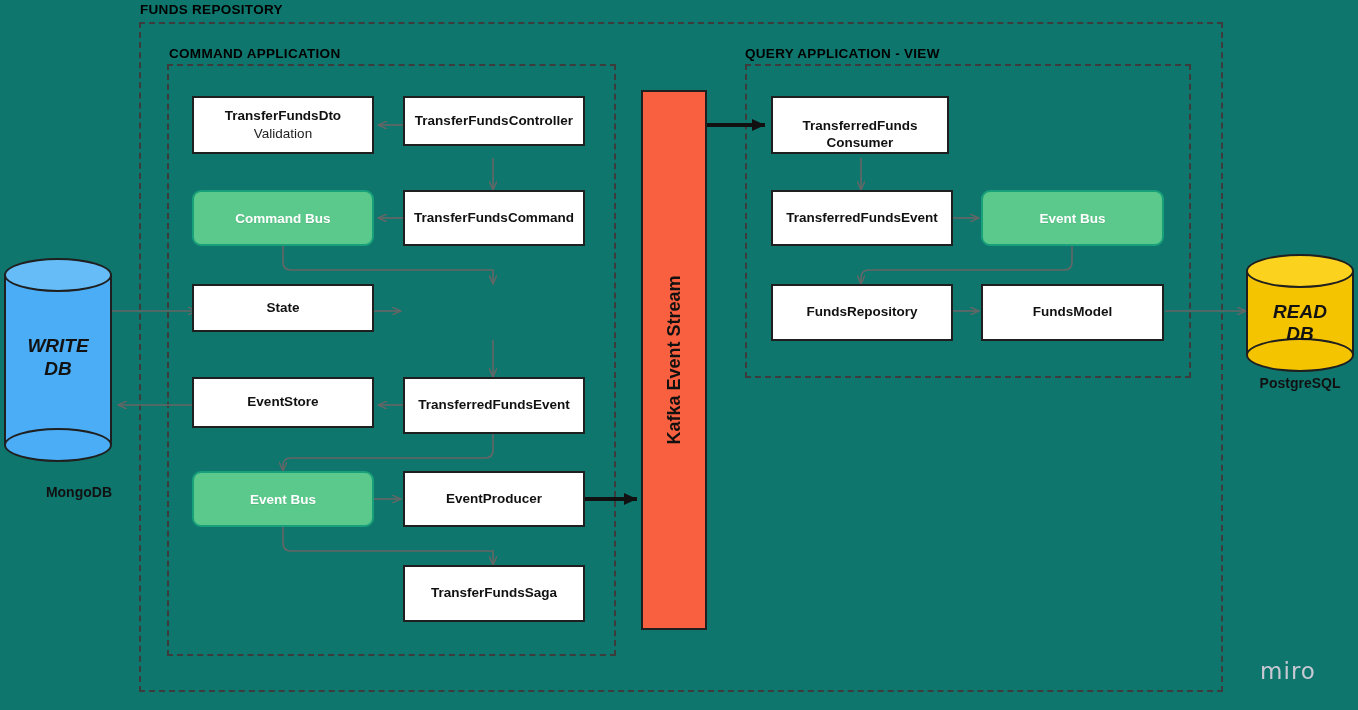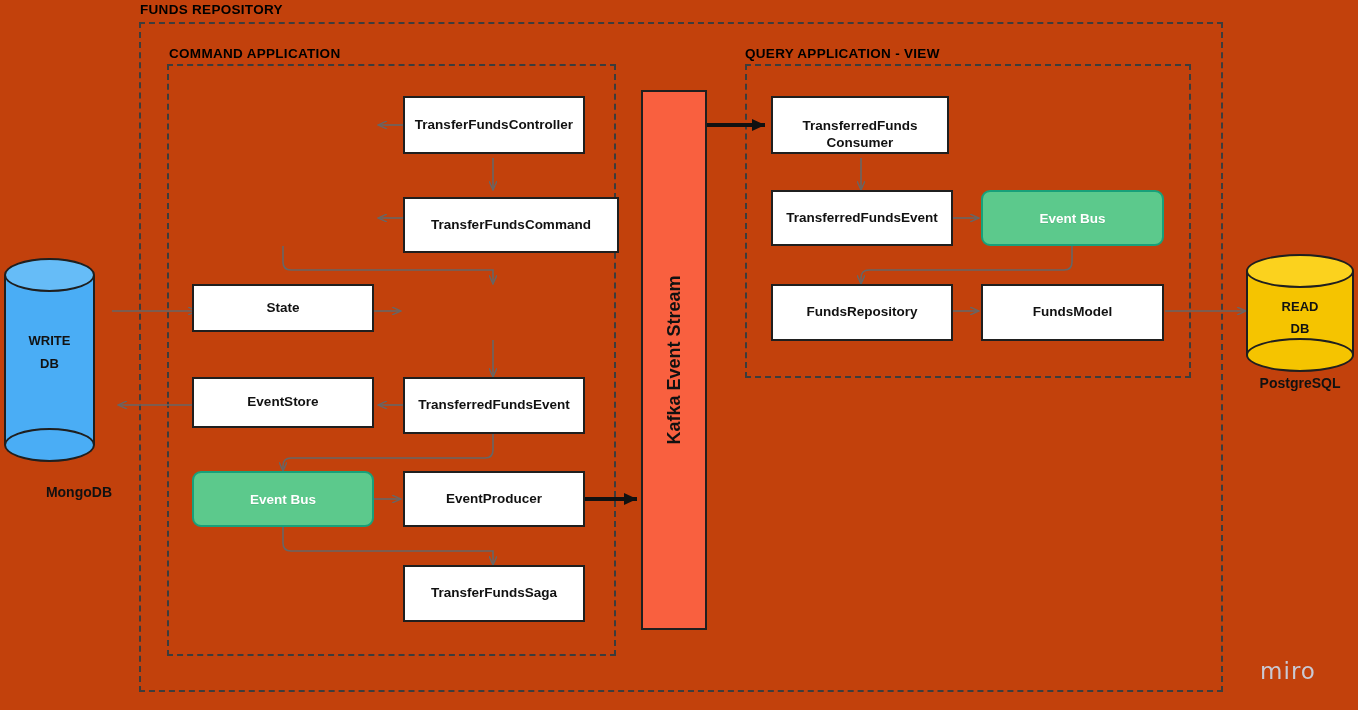--- a/index.html
+++ b/index.html
@@ -4,21 +4,21 @@
 <style>
   html,body{margin:0;padding:0;background:#ffffff;}
   body{
     font-family:"Liberation Sans","DejaVu Sans",sans-serif;
     -webkit-font-smoothing:antialiased;
   }
   #canvas{
     position:relative;
     width:1358px;
     height:710px;
-    background:#c2410c;
+    background:#0f766e;
     overflow:hidden;
   }
   
   .group{
     position:absolute;
     border:2px dashed #3c3c3c;
     box-sizing:border-box;
     background:transparent;
   }
   .group-label{
@@ -85,22 +85,23 @@
   .cyl .top,.cyl .bottom{
     position:absolute;left:0;right:0;
     height:34px;
     border:2px solid #1f1f1f;
     border-radius:50%;
     box-sizing:border-box;
   }
   .cyl .txt{
     position:absolute;left:0;right:0;
     text-align:center;
-    font-size:13px;font-weight:bold;color:#121212;
+    font-size:19px;font-weight:bold;color:#121212;
     line-height:1.45;
+    font-style:italic;
   }
   .cyl-caption{
     position:absolute;
     text-align:center;
     font-size:14px;font-weight:bold;color:#111;
     white-space:nowrap;
   }
   
   #wires{position:absolute;left:0;top:0;width:1358px;height:710px;pointer-events:none;}
   .watermark{
@@ -176,27 +177,34 @@
     <g stroke="#111111" stroke-width="4" fill="none" marker-end="url(#ahb)">
       <path d="M585,499 L637,499"></path>
       <path d="M707,125 L765,125"></path>
     </g>
 
     <g stroke="#111111" stroke-width="1.6" fill="none" stroke-dasharray="6 5">
       <path d="M707,125 L683,125 L683,499 L643,499"></path>
     </g>
   </svg>
 
-
-  <div class="node" style="left:403px;top:96px;width:182px;height:58px;">
+  <div class="node" style="left:192px;top:96px;width:182px;height:58px;">
+    <span class="t1">TransferFundsDto</span>
+    <span class="t2">Validation</span>
+  </div>
+
+  <div class="node" style="left:403px;top:96px;width:182px;height:50px;">
     <span class="t1">TransferFundsController</span>
   </div>
 
-
-  <div class="node" style="left:403px;top:197px;width:216px;height:56px;">
+  <div class="bus" style="left:192px;top:190px;width:182px;height:56px;">
+    <span>Command Bus</span>
+  </div>
+
+  <div class="node" style="left:403px;top:190px;width:182px;height:56px;">
     <span class="t1">TransferFundsCommand</span>
   </div>
 
   <div class="node" style="left:192px;top:284px;width:182px;height:48px;">
     <span class="t1">State</span>
   </div>
 
 
   <div class="node" style="left:192px;top:377px;width:182px;height:51px;">
     <span class="t1">EventStore</span>
@@ -235,21 +243,21 @@
   </div>
 
   <div class="node" style="left:771px;top:284px;width:182px;height:57px;">
     <span class="t1">FundsRepository</span>
   </div>
 
   <div class="node" style="left:981px;top:284px;width:183px;height:57px;">
     <span class="t1">FundsModel</span>
   </div>
 
-  <div class="cyl" style="left:4px;top:258px;width:91px;height:204px;">
+  <div class="cyl" style="left:4px;top:258px;width:108px;height:204px;">
     <div class="body" style="top:17px;height:170px;background:#4aadf5;"></div>
     <div class="bottom" style="top:170px;background:#4aadf5;"></div>
     <div class="top" style="top:0;background:#66bcf7;"></div>
     <div class="txt" style="top:74px;">WRITE</div>
     <div class="txt" style="top:97px;">DB</div>
   </div>
   <div class="cyl-caption" style="left:4px;top:484px;width:108px;text-align:right;">MongoDB</div>
 
   <div class="cyl" style="left:1246px;top:254px;width:108px;height:118px;">
     <div class="body" style="top:17px;height:84px;background:#f5c400;"></div>

